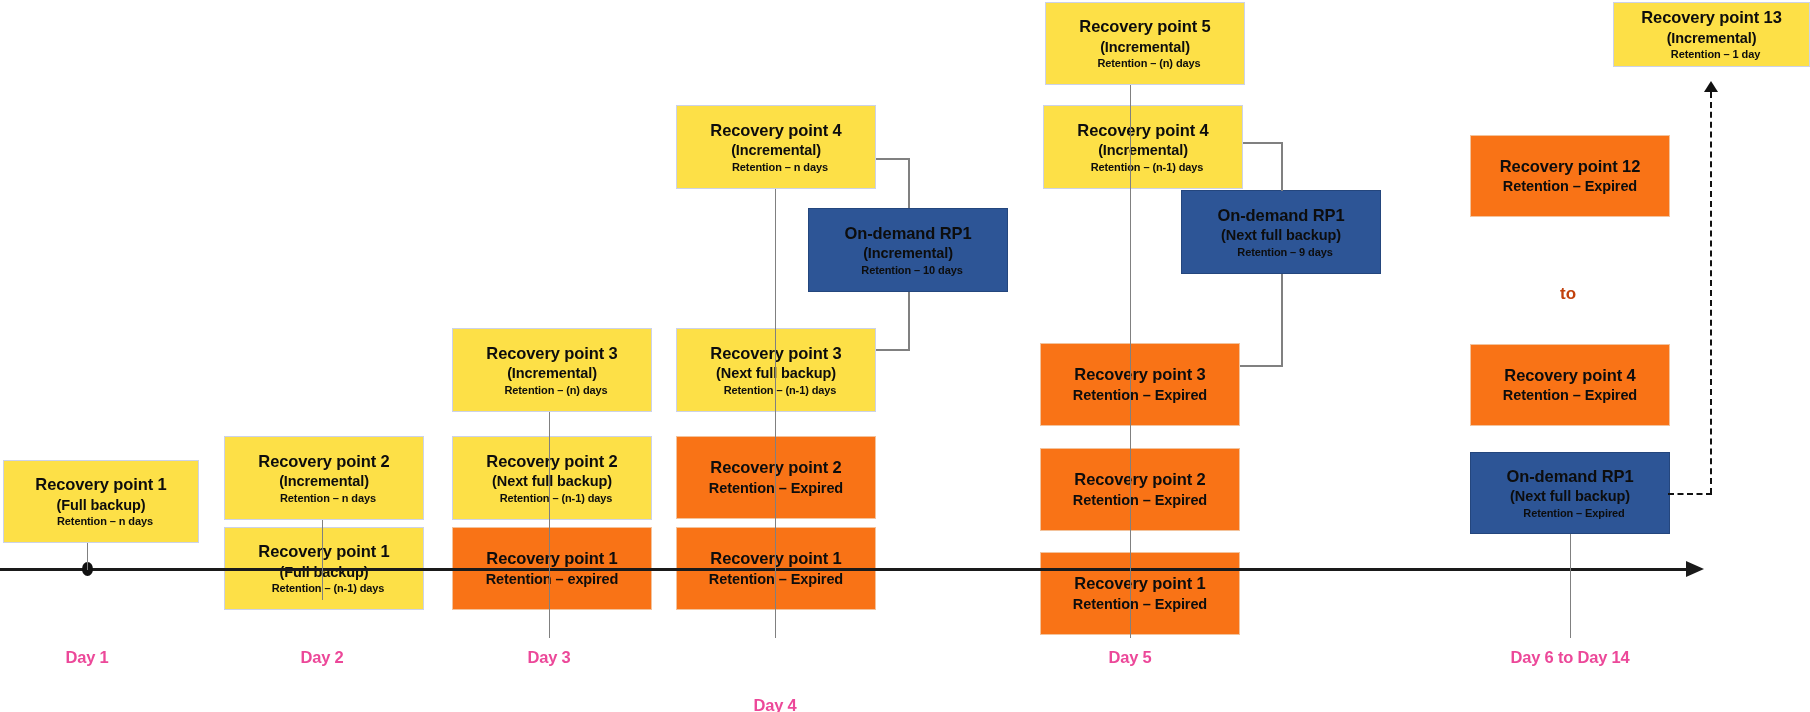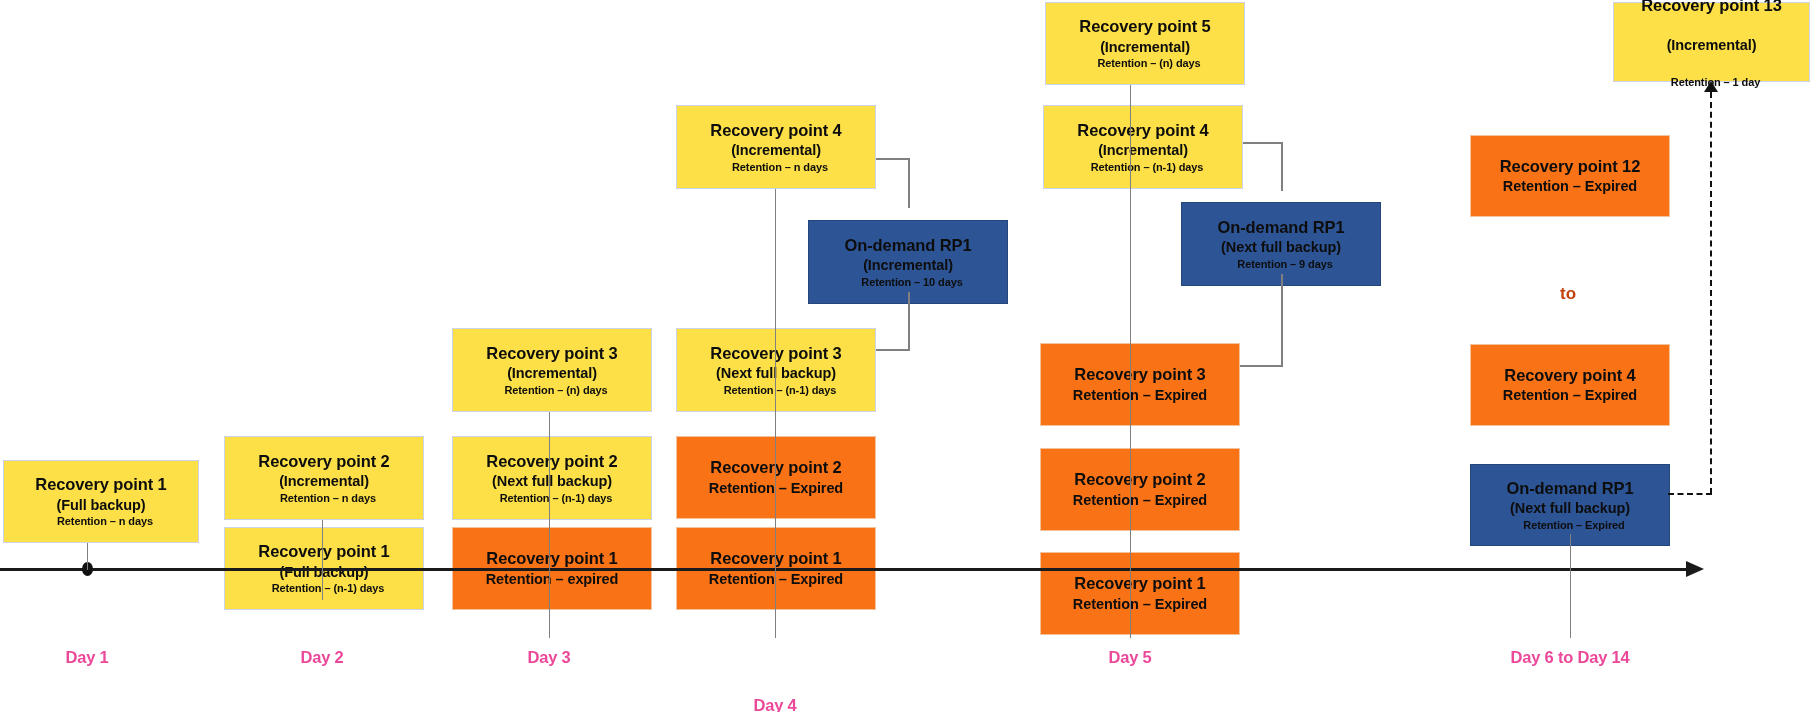--- a/index.html
+++ b/index.html
@@ -46,21 +46,21 @@
   .rp .l3 {
     font-weight: bold;
     font-size: 11px;
     letter-spacing: -0.1px;
     white-space: nowrap;
     padding-left: 8px;
   }
 
   .rp.blue   { background: #fde047; border: 1px solid #ccd2e8; }
   .rp.orange { background: #f97316; border: 1px solid #f3c39c; }
-  .rp.navy   { background: #2d5596; border: 1px solid #24467d; margin-top: 12px; }
+  .rp.navy   { background: #2d5596; border: 1px solid #24467d; }
 
   
   .rp.two .l1 { font-size: 16.5px; }
   .rp.two .l2 { font-size: 14.5px; }
 
   
   #axis-line {
     position: absolute;
     left: 0px;
     top: 568px;
@@ -220,21 +220,21 @@
   </div>
   <div class="rp orange two" style="left:1040px; top:448px; width:200px; height:83px;">
     <div class="l1">Recovery point 2</div>
     <div class="l2">Retention – Expired</div>
   </div>
   <div class="rp orange two" style="left:1040px; top:552px; width:200px; height:83px;">
     <div class="l1">Recovery point 1</div>
     <div class="l2">Retention – Expired</div>
   </div>
 
-  <div class="rp blue" style="left:1613px; top:2px; width:197px; height:80px;gap:20px;">
+  <div class="rp blue" style="left:1613px; top:2px; width:197px; height:65px;">
     <div class="l1">Recovery point 13</div>
     <div class="l2">(Incremental)</div>
     <div class="l3">Retention – 1 day</div>
   </div>
   <div class="rp orange two" style="left:1470px; top:135px; width:200px; height:82px;">
     <div class="l1">Recovery point 12</div>
     <div class="l2">Retention – Expired</div>
   </div>
   <div class="rp orange two" style="left:1470px; top:344px; width:200px; height:82px;">
     <div class="l1">Recovery point 4</div>

